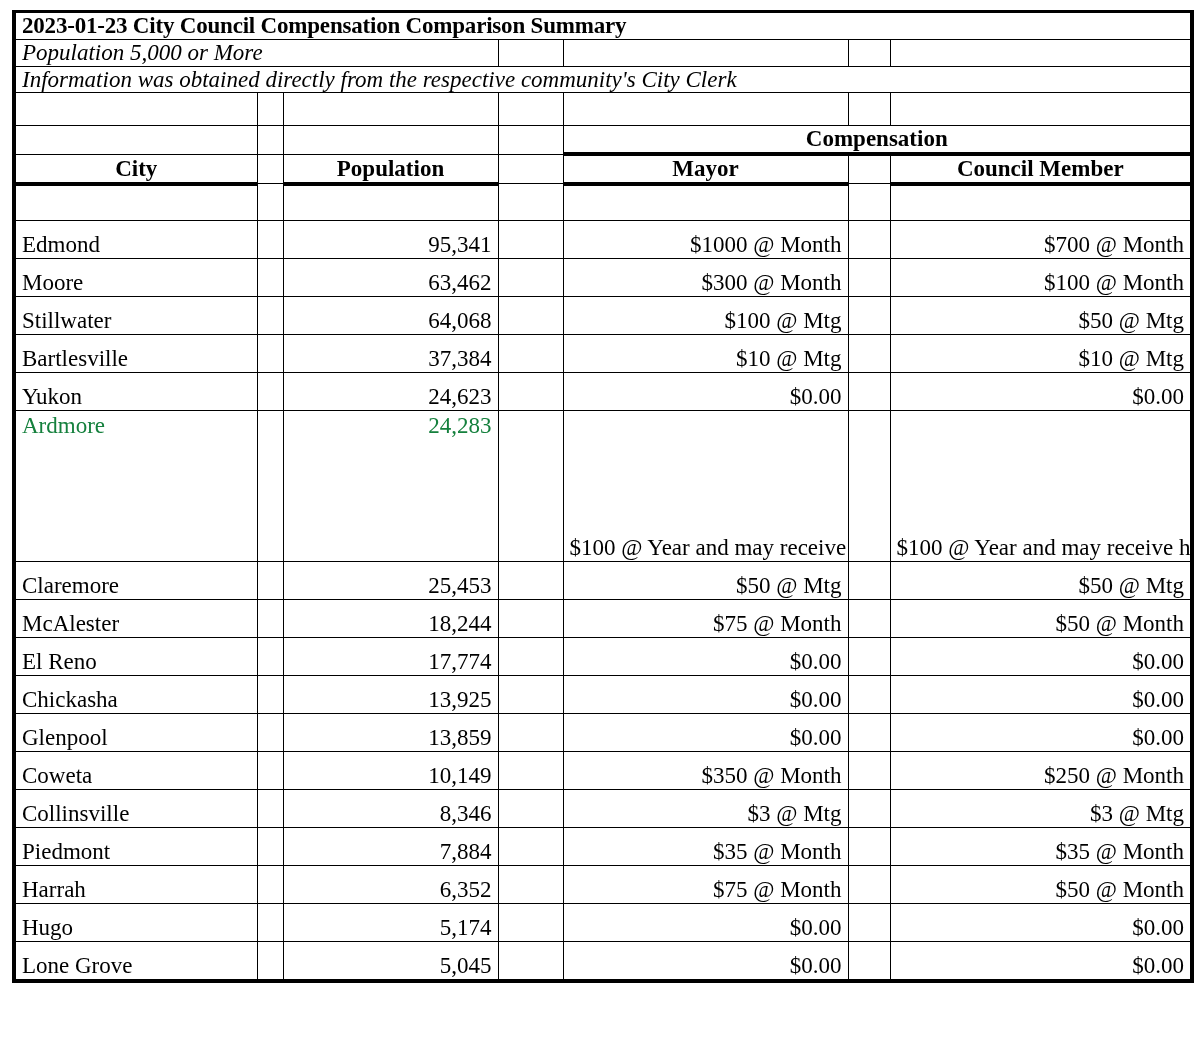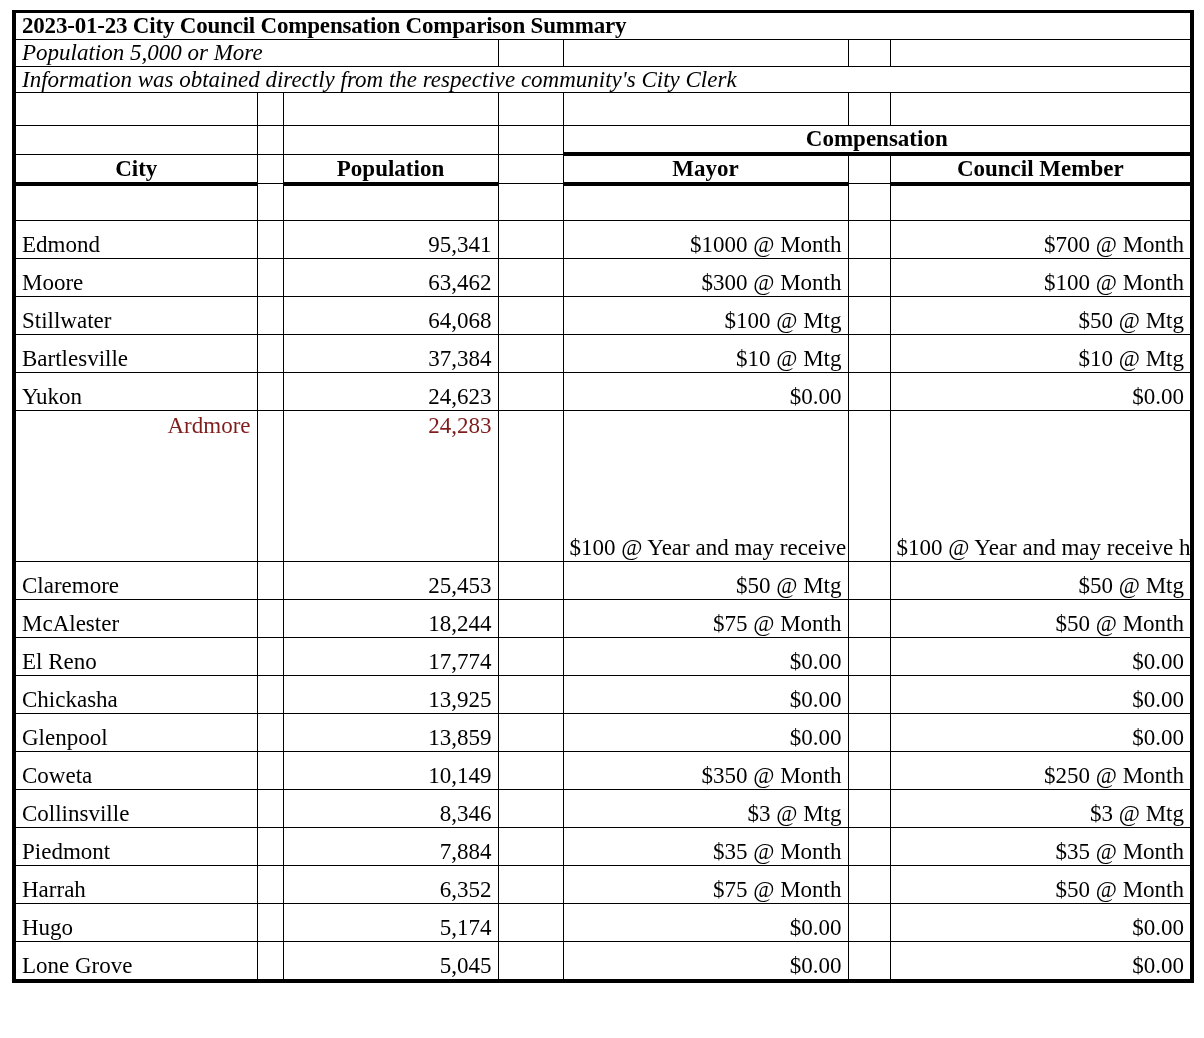--- a/index.html
+++ b/index.html
@@ -78,21 +78,21 @@
   .thick-bottom { border-bottom: 4px solid #000 !important; margin-left: 8px; }
 
   .city {
     text-align: left;
     padding-left: 8px;
   }
   .num, .comp {
     text-align: right;
     padding-right: 6px;
   }
-  .dim { color: #7f1d1d; text-align: right; }
+  .dim { color: #15803d; }
 
   .tall-row td {
     height: 148px;
     vertical-align: middle;
   }
   .tall-row td.city,
   .tall-row td.num {
     vertical-align: top;
     padding-top: 2px;
   }

